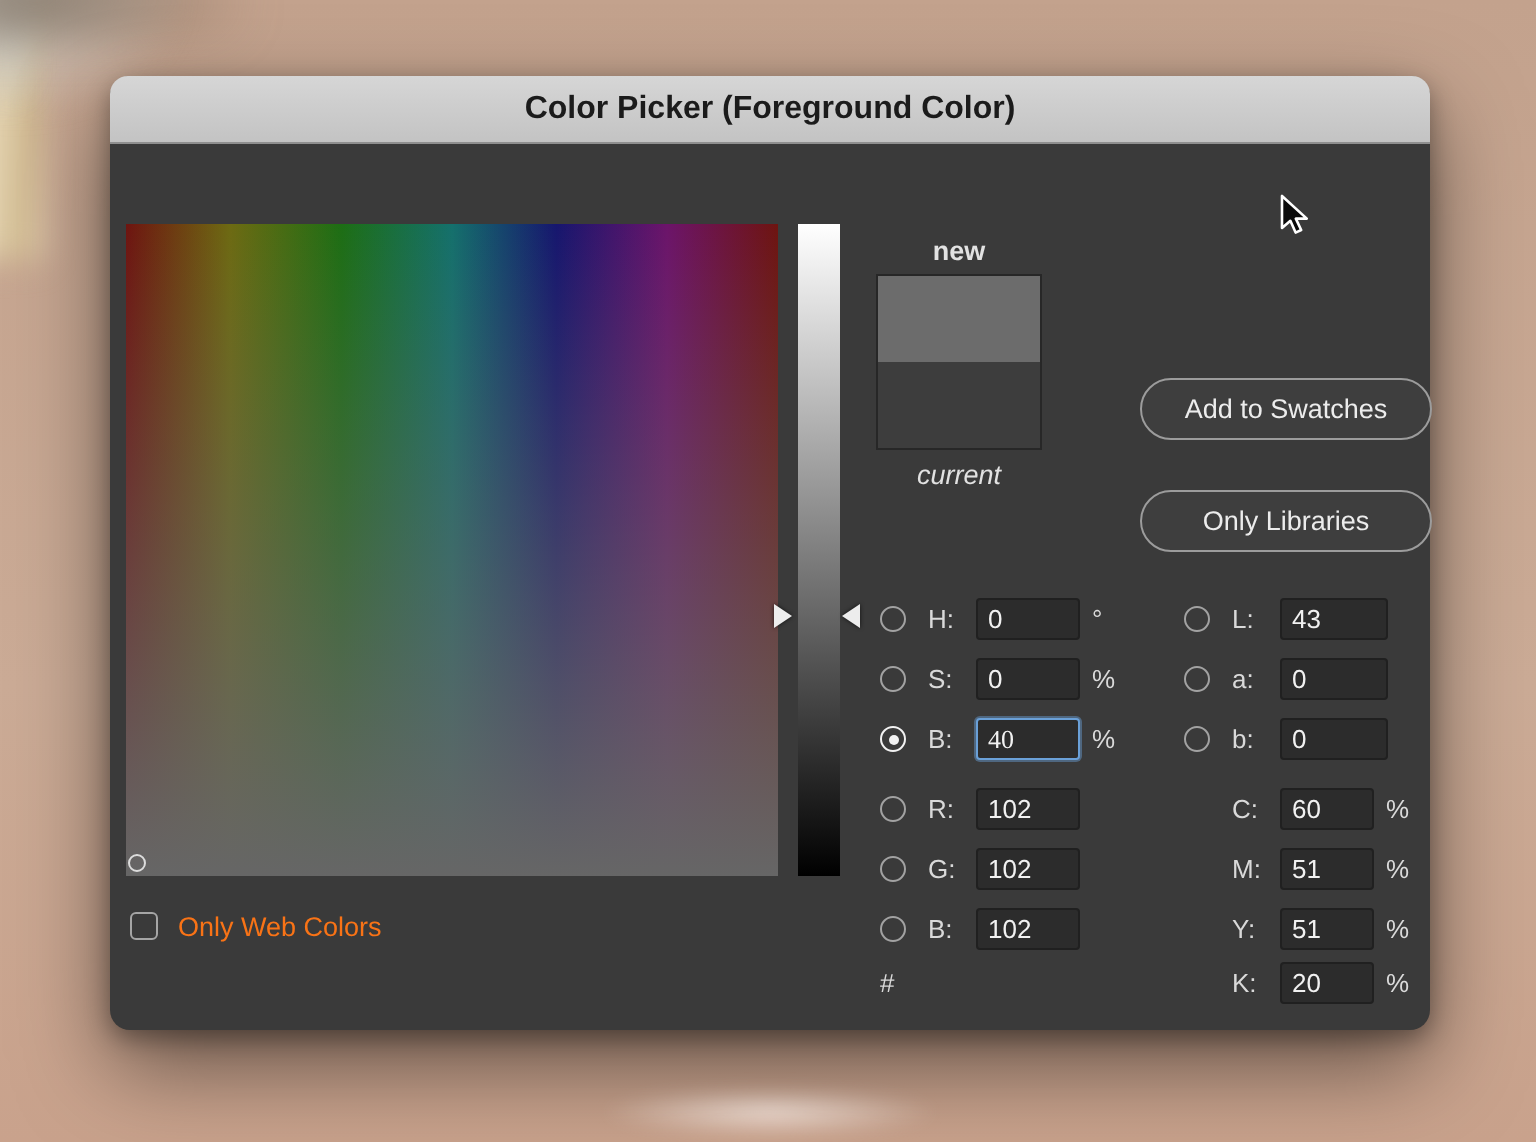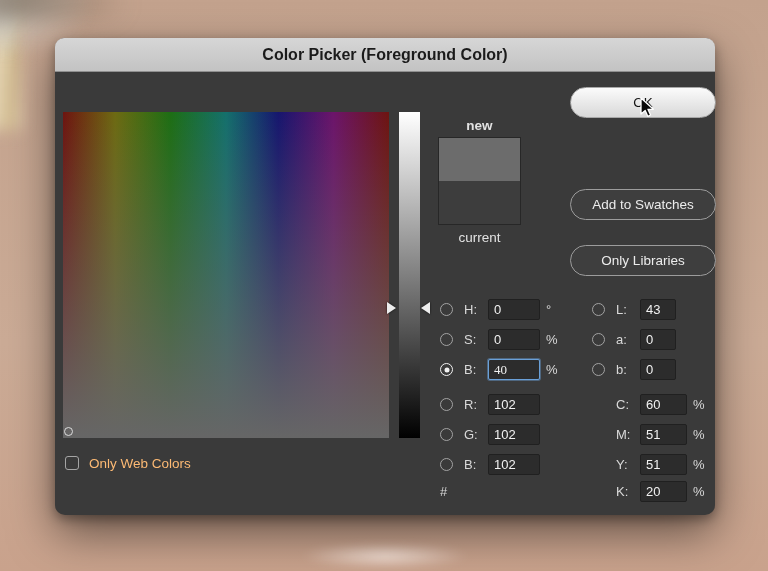--- a/index.html
+++ b/index.html
@@ -52,21 +52,21 @@
   .bright-slider{position:absolute;left:344px;top:74px;width:21px;height:326px;
     background:linear-gradient(#ffffff,#000000);}
   .sl-arrow{position:absolute;width:0;height:0;top:264px;
     border-top:6px solid transparent;border-bottom:6px solid transparent;
     filter:drop-shadow(0 0 1px rgba(0,0,0,.7));}
   .sl-arrow-l{left:332px;border-left:9px solid #ededed;}
   .sl-arrow-r{left:366px;border-right:9px solid #ededed;}
 
   .prev-label{position:absolute;left:383px;width:83px;text-align:center;font-size:13.5px;color:#e2e2e2;}
   .new-label{top:80px;font-weight:bold;}
-  .cur-label{top:192px;}
+  .cur-label{top:192px;font-style:italic;}
   .swatch{position:absolute;left:383px;top:99px;width:83px;height:88px;
     border:1px solid #272727;box-sizing:border-box;}
   .swatch div{width:100%;height:50%;}
 
   .btn{position:absolute;left:515px;width:146px;height:31px;border-radius:16px;
     background:#3e3e3e;border:1px solid #9c9c9c;color:#ececec;
     font-family:"Liberation Sans",sans-serif;font-size:13.5px;cursor:default;}
   .btn-light{background:linear-gradient(#fbfbfb,#d8d8d8);color:#141414;border-color:#a8a8a8;}
 
   .picker-row{position:absolute;width:180px;height:22px;}
@@ -74,30 +74,30 @@
     border:1.5px solid #a2a2a2;border-radius:50%;box-sizing:border-box;}
   .radio.sel{border-color:#f2f2f2;}
   .radio.sel::after{content:"";position:absolute;left:50%;top:50%;width:5px;height:5px;
     border-radius:50%;background:#f2f2f2;transform:translate(-50%,-50%);}
   .flabel{position:absolute;left:24px;top:3px;font-size:13px;color:#d9d9d9;}
   .fld{position:absolute;left:48px;top:0;width:52px;height:21px;background:#2c2c2c;
     border:1px solid #202020;border-radius:2px;color:#f1f1f1;
     font-family:"Liberation Sans",sans-serif;font-size:13px;padding:0 5px;box-sizing:border-box;outline:none;}
   .fld.focus{border:1px solid #6aa0d8;box-shadow:0 0 0 1px rgba(106,160,216,.45);font-family:Liberation Serif, serif;}
   .unit{position:absolute;left:106px;top:3px;font-size:13px;color:#d9d9d9;}
-  .row-right .fld{width:36px;}
+  .row-right .fld{width:54px;}
   .row-cmyk .fld{width:47px;}
   .row-cmyk .unit{left:101px;}
   .hex-hash{position:absolute;left:0;top:3px;font-size:13px;color:#d9d9d9;}
   .hex-fld{left:14px;width:112px;}
 
   .webcolors{position:absolute;left:10px;top:417px;height:16px;}
   .checkbox{position:absolute;left:0;top:1px;width:14px;height:14px;
     border:1.5px solid #a5a5a5;border-radius:3px;box-sizing:border-box;}
-  .cb-label{position:absolute;left:24px;top:1px;font-size:13.5px;color:#fdba74;white-space:nowrap;}
+  .cb-label{position:absolute;left:24px;top:1px;font-size:13.5px;color:#f97316;white-space:nowrap;}
 
   .cursor{position:absolute;left:638px;top:97px;z-index:30;}
 </style>
 </head>
 <body>
 
 <div class="page">
 
   <div class="backdrop">
     <div class="hair-top"></div>
@@ -126,21 +126,20 @@
     <div class="sl-arrow sl-arrow-l"></div>
     <div class="sl-arrow sl-arrow-r"></div>
 
     <div class="prev-label new-label">new</div>
     <div class="swatch">
       <div style="background-color: rgb(108, 108, 108);"></div>
       <div style="background-color: rgb(61, 61, 61);"></div>
     </div>
     <div class="prev-label cur-label">current</div>
 
-    <button class="btn btn-light" style="top:49px">OK</button>
     <button class="btn" style="top:151px">Add to Swatches</button>
     <button class="btn" style="top:207px">Only Libraries</button>
 
     <div class="picker-row" style="left:385px;top:261px">
       <span class="radio"></span>
       <span class="flabel">H:</span>
       <input class="fld" value="0" style="">
       <span class="unit">°</span>
     </div>
     <div class="picker-row" style="left:385px;top:291px">

